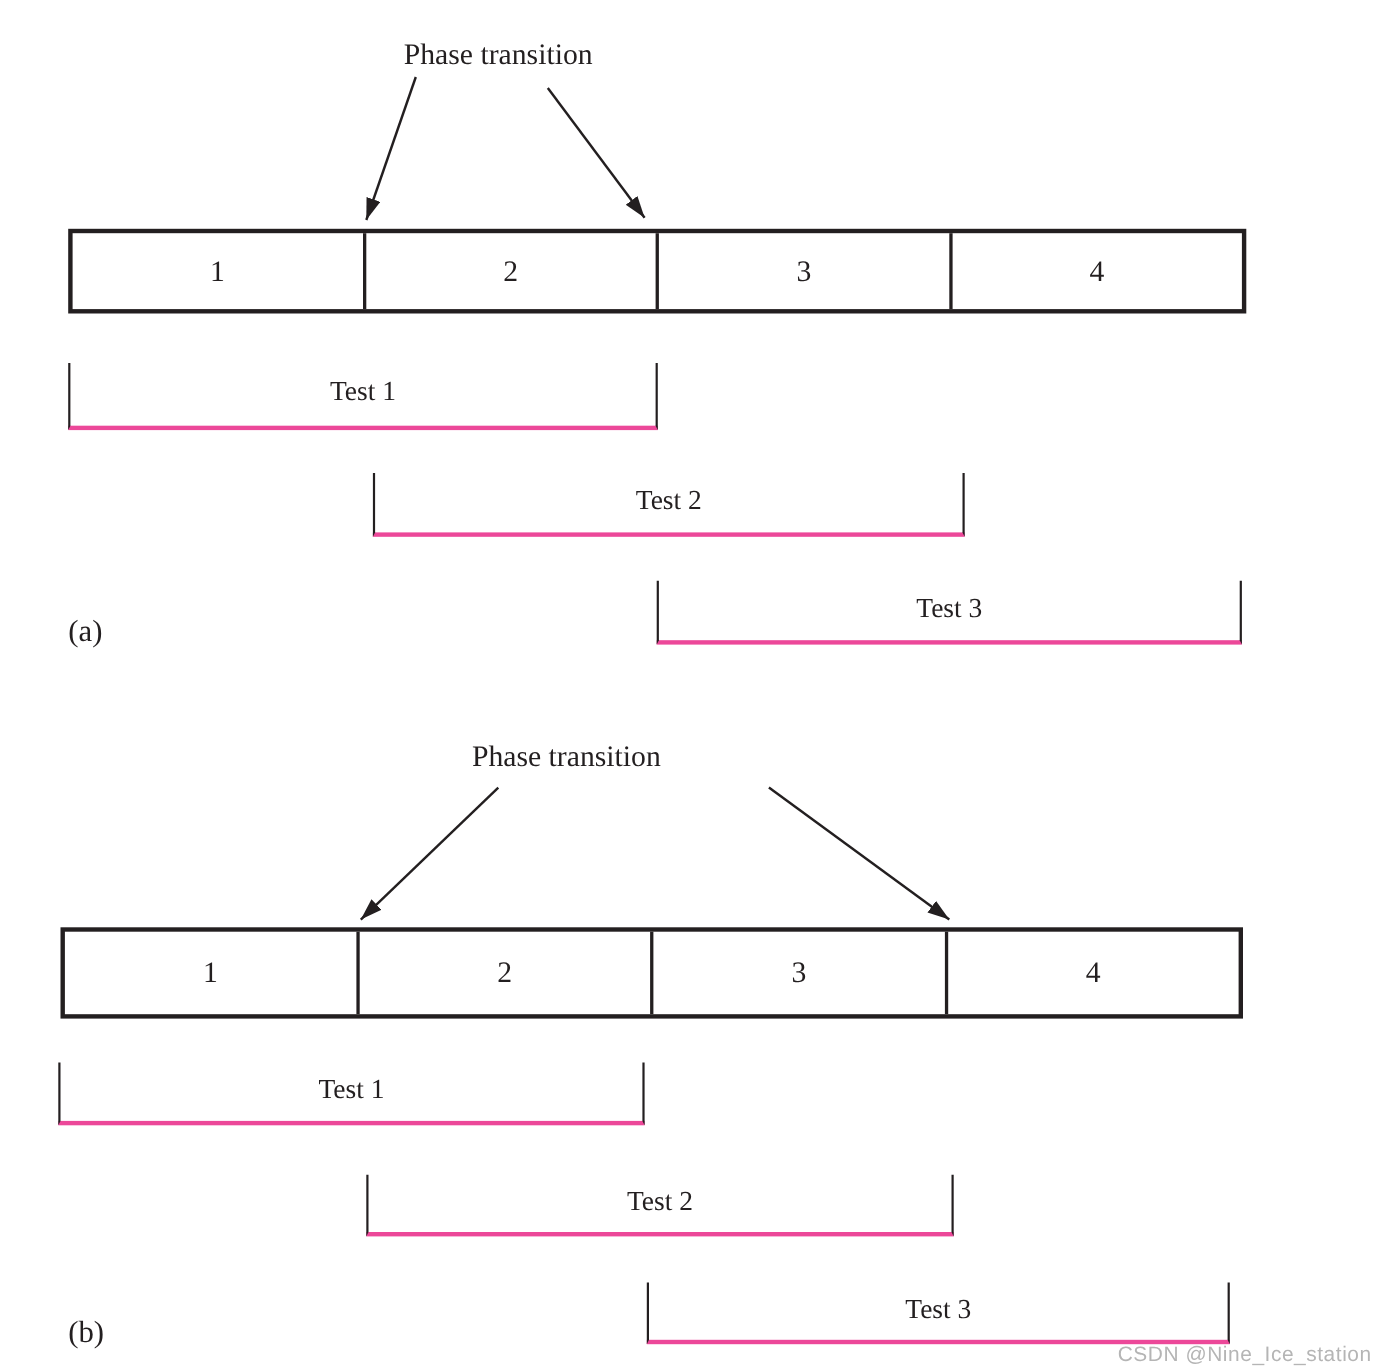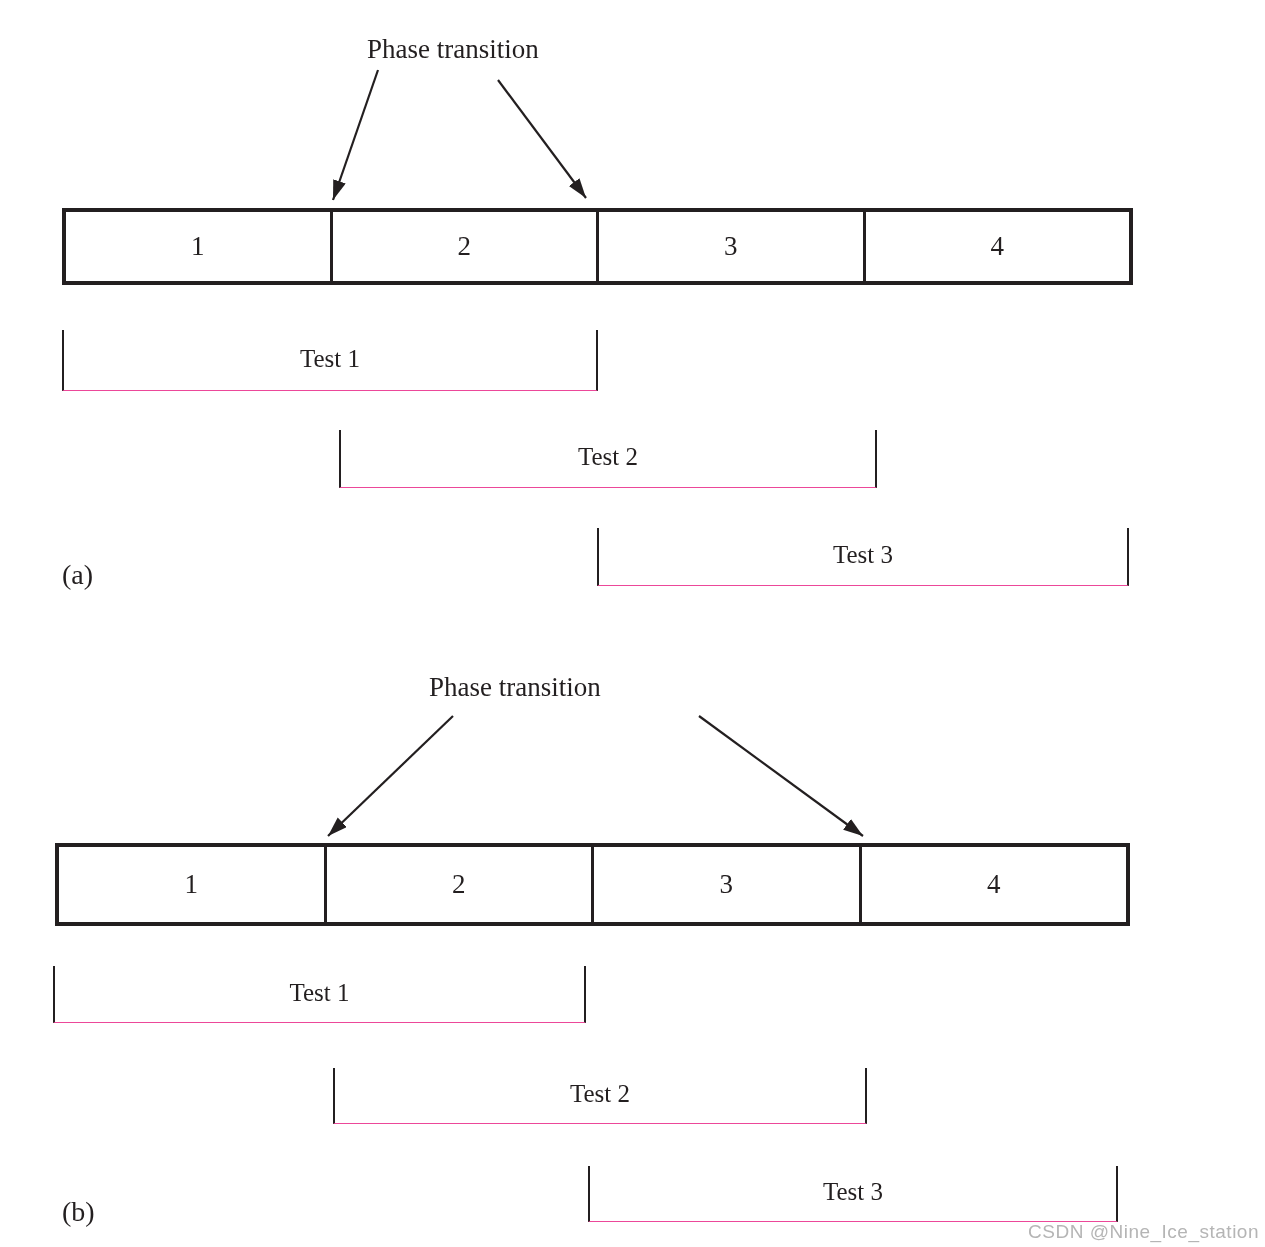--- a/index.html
+++ b/index.html
@@ -40,38 +40,38 @@
     justify-content: center;
     border-right: 3px solid #231f20;
     font-size: 27px;
   }
   .cell.last { border-right: none; }
   .bracket {
     position: absolute;
     box-sizing: border-box;
     border-left: 2px solid #231f20;
     border-right: 2px solid #231f20;
-    border-bottom: 1px solid #ec4899;
+    border-bottom: 4px solid #ec4899;
     display: flex;
     align-items: center;
     justify-content: center;
   }
   .bracket .t-label {
     font-size: 25px;
     line-height: 25px;
     padding-bottom: 4px;
   }
   .caption {
     position: absolute;
     font-size: 28px;
     line-height: 30px;
   }
   .watermark {
     position: absolute;
-    right: 6px;
+    right: 18px;
     bottom: 4px;
     font-family: "Liberation Sans", "DejaVu Sans", sans-serif;
     font-size: 19px;
     color: #b5b5b5;
     letter-spacing: 0.5px;
     z-index: 0;
   }
   .fig-line { stroke: #231f20; stroke-width: 2.2; fill: none; }
   .fig-head { fill: #231f20; }
 </style>

